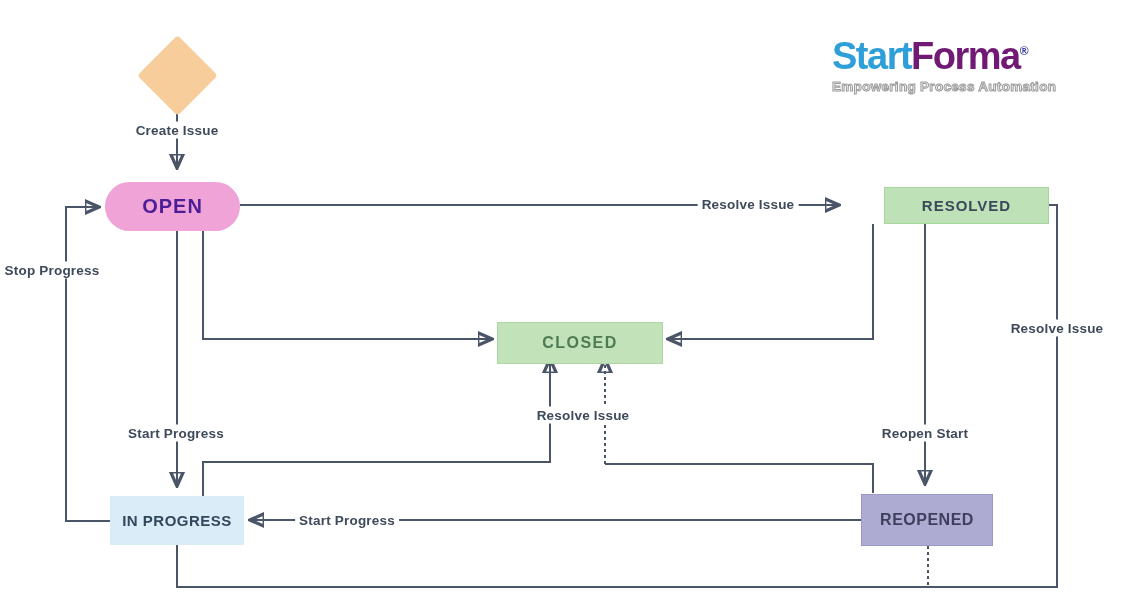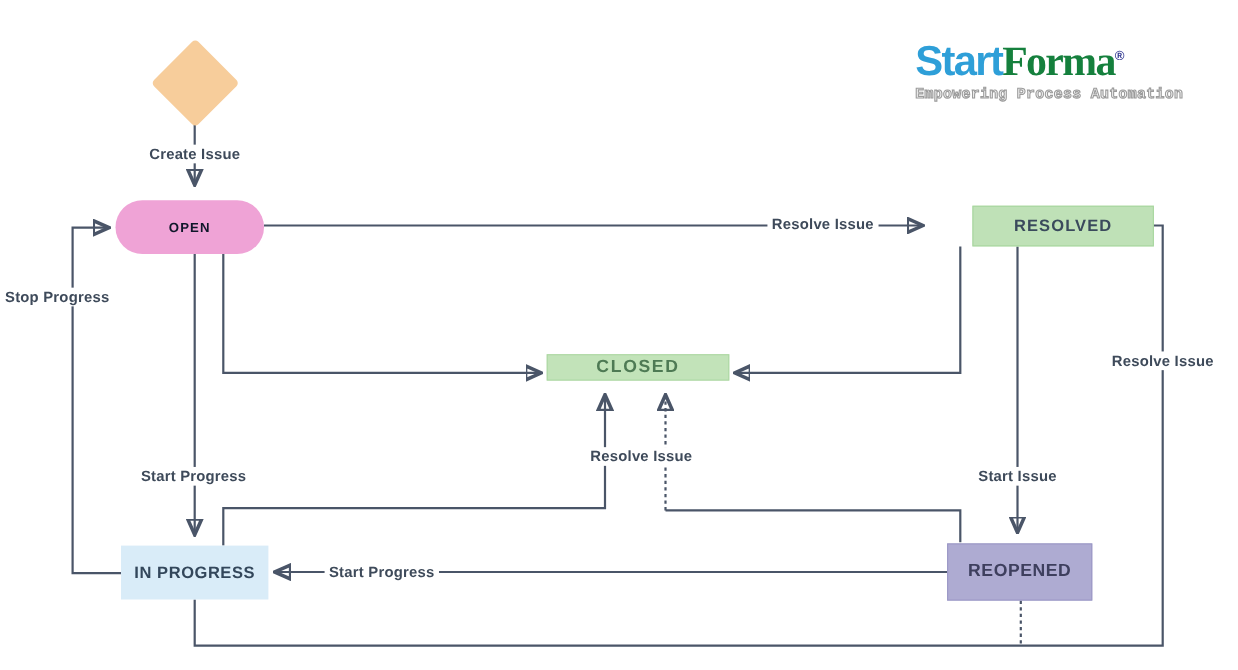--- a/index.html
+++ b/index.html
@@ -15,28 +15,28 @@
   .node{
     position:absolute;display:flex;align-items:center;justify-content:center;
     font-weight:bold;box-sizing:border-box;white-space:nowrap;
   }
   .diamond{
     left:149px;top:47px;width:57px;height:57px;background:#F7CD9B;
     transform:rotate(45deg);border-radius:4px;
   }
   .open{
     left:105px;top:182px;width:135px;height:49px;background:#EFA3D6;
-    border-radius:24.5px;color:#0f172a;font-size:12px;letter-spacing:1px;
+    border-radius:24.5px;color:#4c1d95;font-size:20px;letter-spacing:1px;
   }
   .resolved{
     left:845px;top:187px;width:165px;height:37px;background:#BFE1B7;
     border:1px solid #A8D69F;color:#3A4A5C;font-size:15px;letter-spacing:1px;margin-left:39px;
   }
   .closed{
-    left:497px;top:322px;width:166px;height:24px;background:#C2E3B9;
+    left:497px;top:322px;width:166px;height:42px;background:#C2E3B9;
     border:1px solid #ADD8A4;color:#4E7A54;font-size:16px;letter-spacing:1.5px;
   }
   .in-progress{
     left:110px;top:496px;width:134px;height:49px;background:#D9ECF8;
     color:#33475B;font-size:15px;letter-spacing:.5px;
   }
   .reopened{
     left:861px;top:494px;width:132px;height:52px;background:#AEABD2;
     border:1px solid #9B98C6;color:#3E3F5E;font-size:16px;letter-spacing:.5px;
   }
@@ -45,25 +45,25 @@
   .edge-label{
     position:absolute;transform:translate(-50%,-50%);
     color:#3E4A5A;font-size:13.5px;font-weight:600;letter-spacing:.2px;
     background:#ffffff;padding:1px 4px;white-space:nowrap;
   }
 
   
   .logo{position:absolute;left:832px;top:36px;width:260px;}
   .wordmark{font-size:38px;font-weight:bold;letter-spacing:-1.5px;line-height:1.1;}
   .wordmark .flow{color:#2E9FD8;}
-  .wordmark .forma{color:#15803d;font-family:Liberation Serif, serif;}
+  .wordmark .forma{color:#701a75;}
   .wordmark .reg{font-size:12px;color:#2F3590;vertical-align:super;letter-spacing:0;}
   .tagline{
     margin-top:1px;font-size:13.5px;font-weight:bold;letter-spacing:.3px;
-    color:#f7f7f7;-webkit-text-stroke:1px #9b9b9b;white-space:nowrap;font-family:Liberation Mono, monospace;
+    color:#f7f7f7;-webkit-text-stroke:1px #9b9b9b;white-space:nowrap;
   }
 </style>
 </head>
 <body>
 
 <div class="stage">
 
   <svg class="wires" viewBox="0 0 1125 609">
     <defs>
       <marker id="arrow" viewBox="0 0 10 10" refX="7" refY="5" markerWidth="8" markerHeight="8" orient="auto-start-reverse">
@@ -95,26 +95,26 @@
   <div class="node closed">
     <span>CLOSED</span>
   </div>
   <div class="node in-progress">
     <span>IN PROGRESS</span>
   </div>
   <div class="node reopened">
     <span>REOPENED</span>
   </div>
 
-  <span class="edge-label" style="left:177px;top:140px;text-align:right;">Create Issue</span>
+  <span class="edge-label" style="left:177px;top:130px;text-align:right;">Create Issue</span>
   <span class="edge-label" style="left:748px;top:204px;">Resolve Issue</span>
   <span class="edge-label" style="left:52px;top:270px;">Stop Progress</span>
   <span class="edge-label" style="left:176px;top:433px;">Start Progress</span>
   <span class="edge-label" style="left:583px;top:415px;">Resolve Issue</span>
-  <span class="edge-label" style="left:925px;top:433px;">Start Issue</span>
+  <span class="edge-label" style="left:925px;top:433px;">Reopen Start</span>
   <span class="edge-label" style="left:347px;top:520px;">Start Progress</span>
   <span class="edge-label" style="left:1057px;top:328px;">Resolve Issue</span>
 
   <div class="logo">
     <div class="wordmark">
       <span class="flow">Start</span><span class="forma">Forma</span><span class="reg">®</span>
     </div>
     <div class="tagline">Empowering Process Automation</div>
   </div>
 

